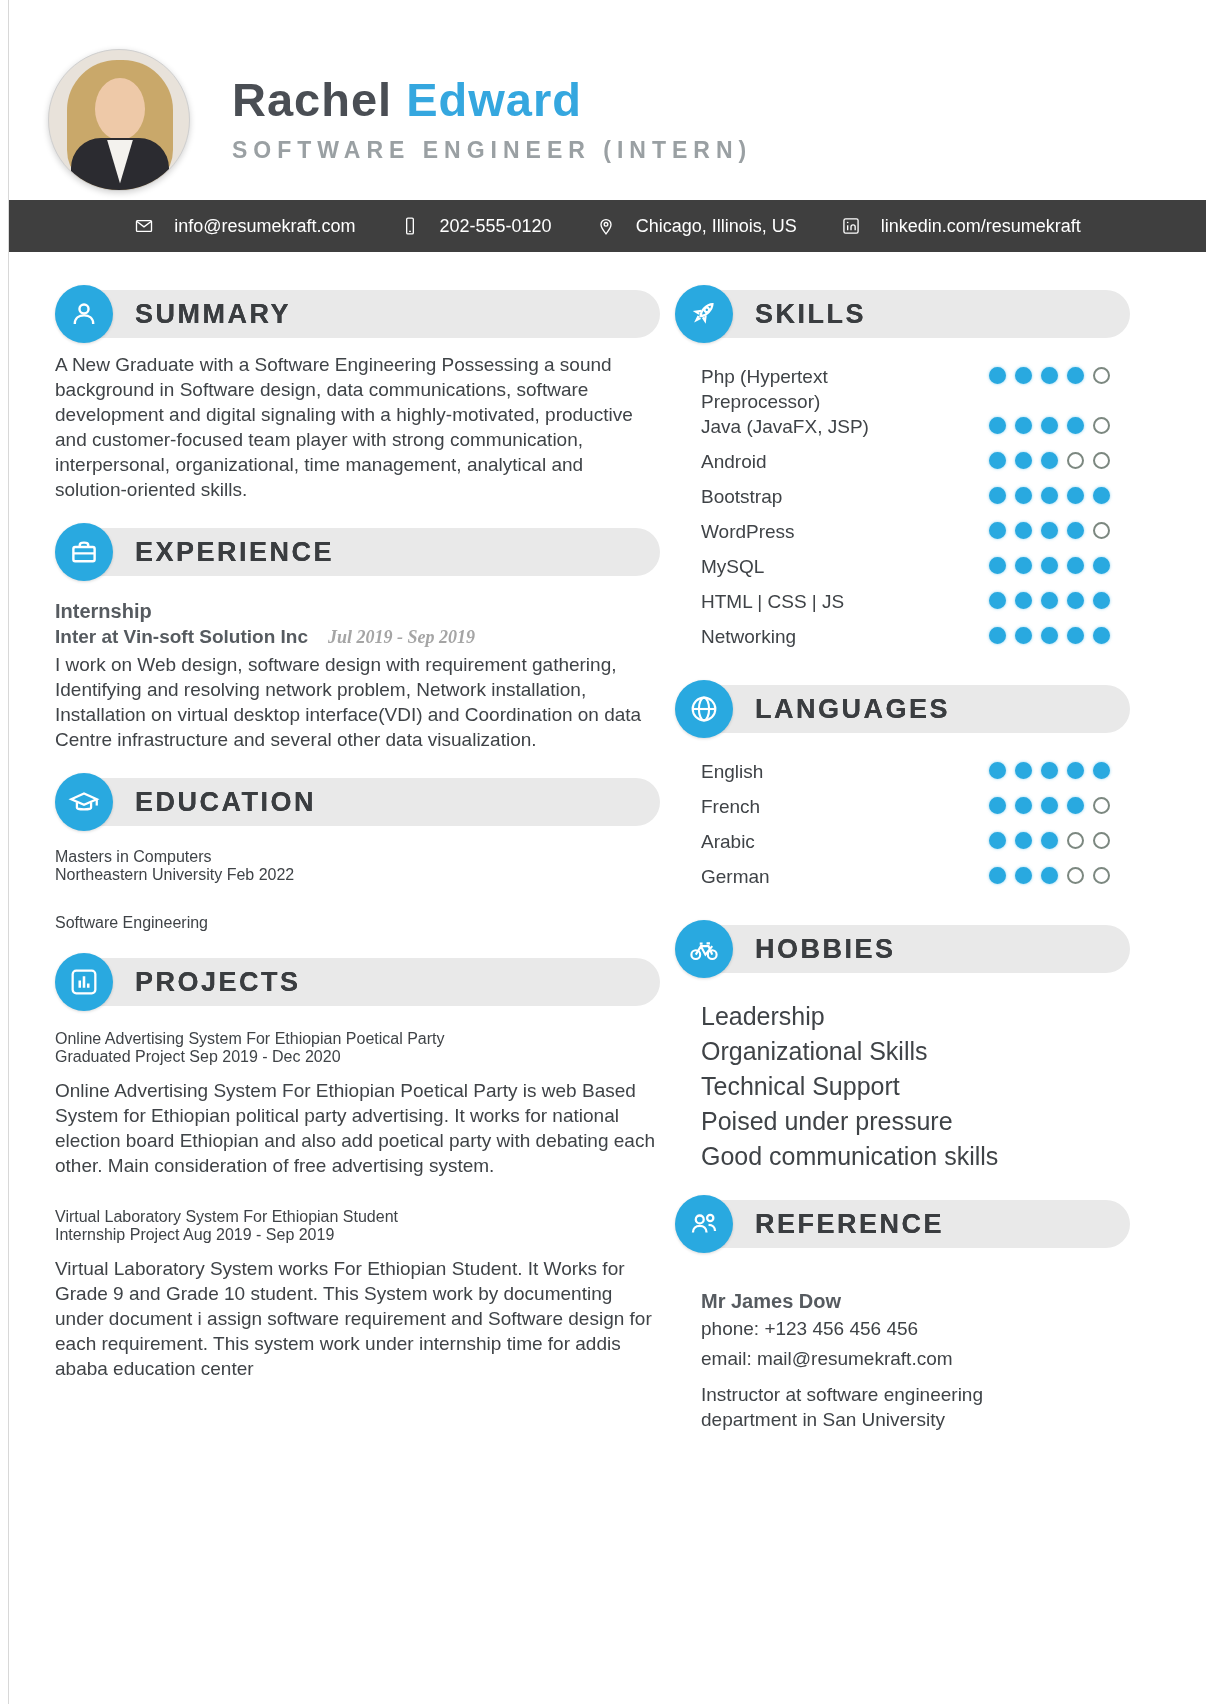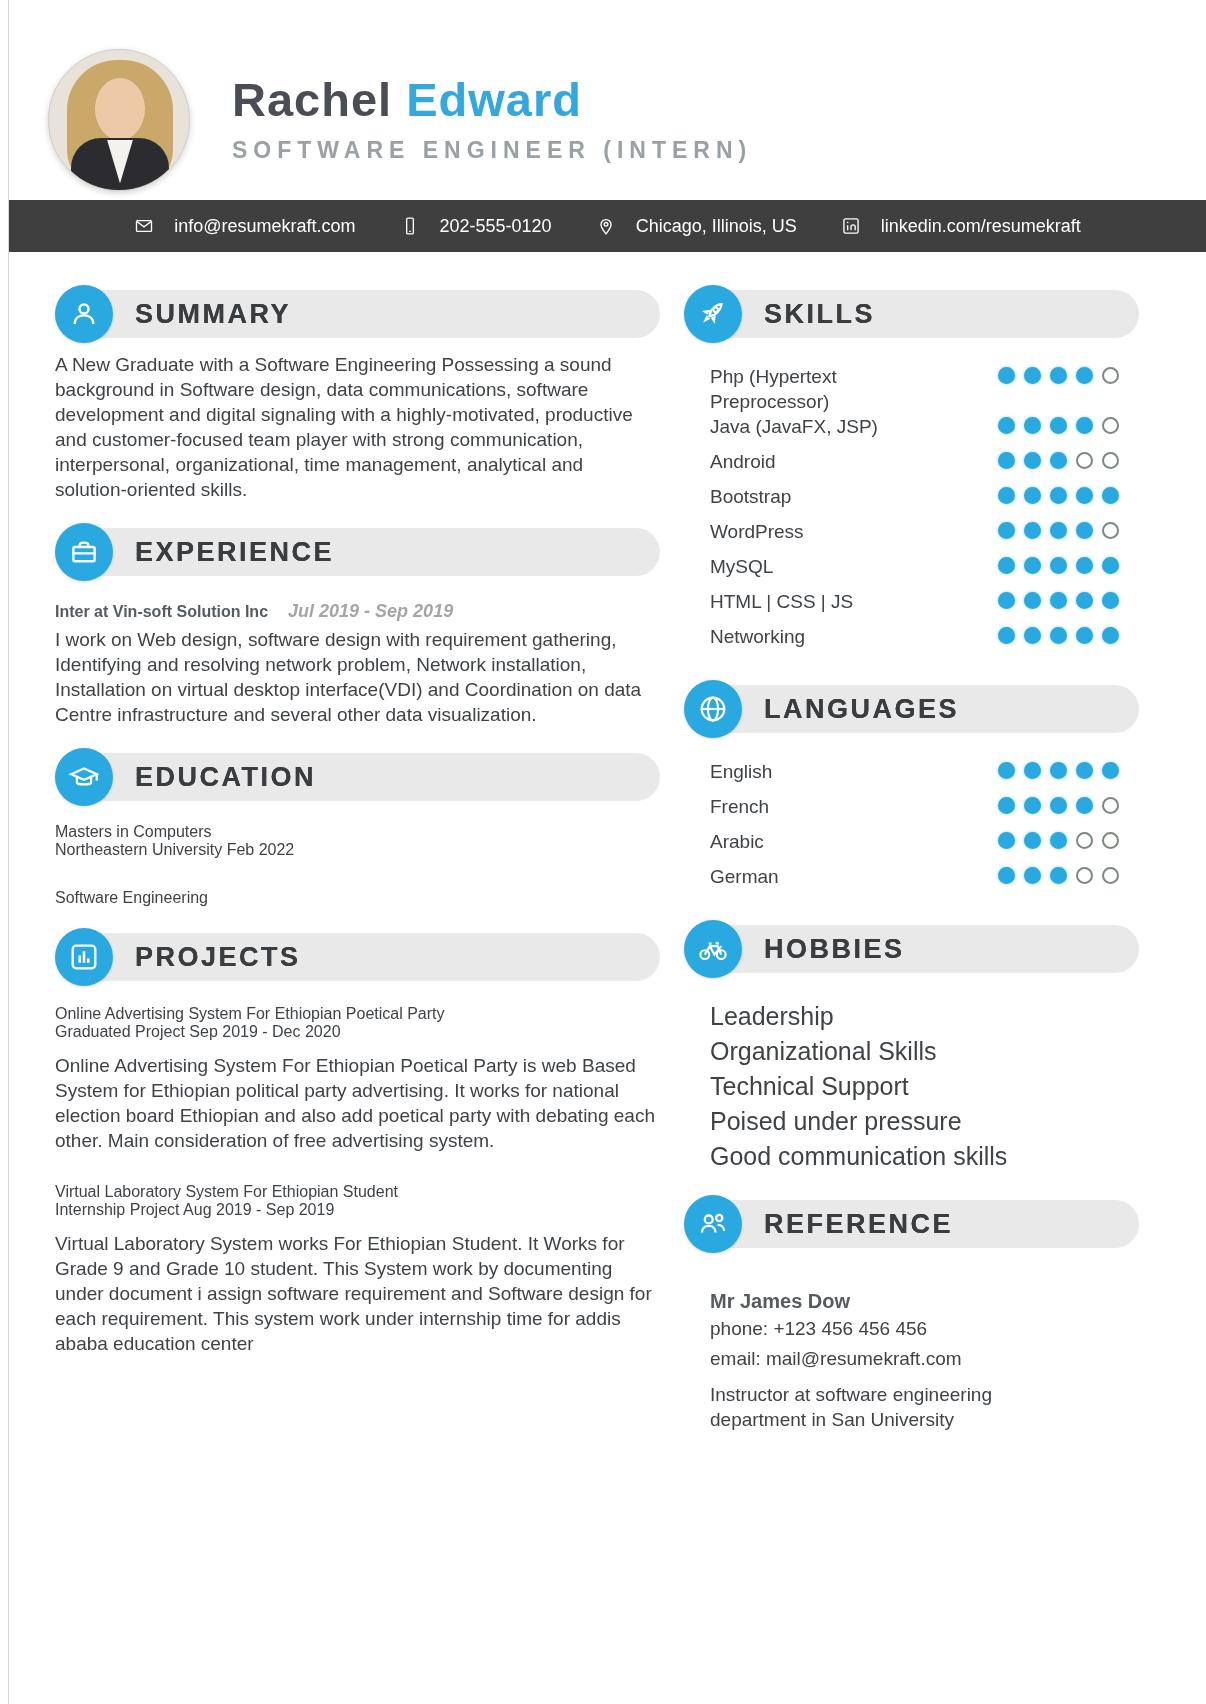--- a/index.html
+++ b/index.html
@@ -36,21 +36,21 @@
   .job-title{margin-top:12px;font-size:23px;font-weight:700;letter-spacing:6px;color:#9aa0a3;text-align:center;}
   
   .contact-bar{
     margin-left:9px;height:52px;background:var(--bar);
     display:flex;align-items:center;justify-content:center;gap:44px;
     color:#fff;font-size:18px;
   }
   .contact-item{display:flex;align-items:center;gap:20px;white-space:nowrap;}
   .contact-item svg{display:block;}
   
-  .main{display:flex;padding:38px 0 0 55px;gap:24px;}
+  .main{display:flex;padding:38px 0 0 55px;gap:15px;}
   .col-left{width:605px;flex:0 0 auto;}
   .col-right{width:455px;flex:0 0 auto;}
   
   .section{margin-bottom:26px;}
   .banner{
     position:relative;height:48px;background:var(--banner);
     border-radius:26px;display:flex;align-items:center;
     padding-left:80px;margin-bottom:14px;
   }
   .icon-circle{
@@ -60,22 +60,22 @@
   }
   .banner h2{
     font-size:27px;font-weight:800;letter-spacing:2.5px;color:#3a3d40;
     text-shadow:0 0 .6px #3a3d40;
   }
   
   .para{font-size:19px;line-height:25px;color:var(--text);margin-top:12px;}
   .entry{margin-top:22px;}
   .entry .role{font-size:20px;font-weight:700;color:var(--subhead);line-height:26px;}
   .entry .meta-line{display:flex;align-items:baseline;gap:20px;line-height:26px;}
-  .entry .org{font-size:16px;font-weight:700;color:var(--subhead);}
-  .entry .dates{font-size:18px;font-style:italic;font-weight:700;color:var(--muted);}
+  .entry .org{font-size:19px;font-weight:700;color:var(--subhead);}
+  .entry .dates{font-size:18px;font-style:italic;font-weight:700;color:var(--muted);font-family:Liberation Serif, serif;}
   .entry .para{margin-top:2px;}
   .edu-item{margin-top:22px;}
   .edu-item + .edu-item{margin-top:30px;}
   .project{margin-top:24px;}
   .project + .project{margin-top:30px;}
   
   .rate-list{padding:12px 20px 0 26px;}
   .rate-row{display:flex;align-items:flex-start;min-height:35px;}
   .rate-row .label{flex:1 1 auto;max-width:240px;font-size:19px;line-height:25px;color:var(--text);}
   .dots{display:flex;gap:9px;margin-left:auto;margin-top:3px;}
@@ -171,20 +171,21 @@
       <div class="banner">
         <span class="icon-circle">
           <svg width="34" height="34" viewBox="0 0 24 24" fill="none" stroke="#fff" stroke-width="1.7">
             <rect x="4.5" y="8.5" width="15" height="10" rx="1.2"></rect>
             <path d="M9 8.5V7c0-1 1.2-1.6 3-1.6s3 .6 3 1.6v1.5M4.5 13h15"></path>
           </svg>
         </span>
         <h2>EXPERIENCE</h2>
       </div>
       <div class="entry">
+        <div class="role">Internship</div>
         <div class="meta-line">
           <span class="org">Inter at Vin-soft Solution Inc</span>
           <span class="dates">Jul 2019 - Sep 2019</span>
         </div>
         <p class="para">I work on Web design, software design with requirement gathering, Identifying and resolving network problem, Network installation, Installation on virtual desktop interface(VDI) and Coordination on data Centre infrastructure and several other data visualization.</p>
       </div>
     </div>
 
     <div class="section">
       <div class="banner">

